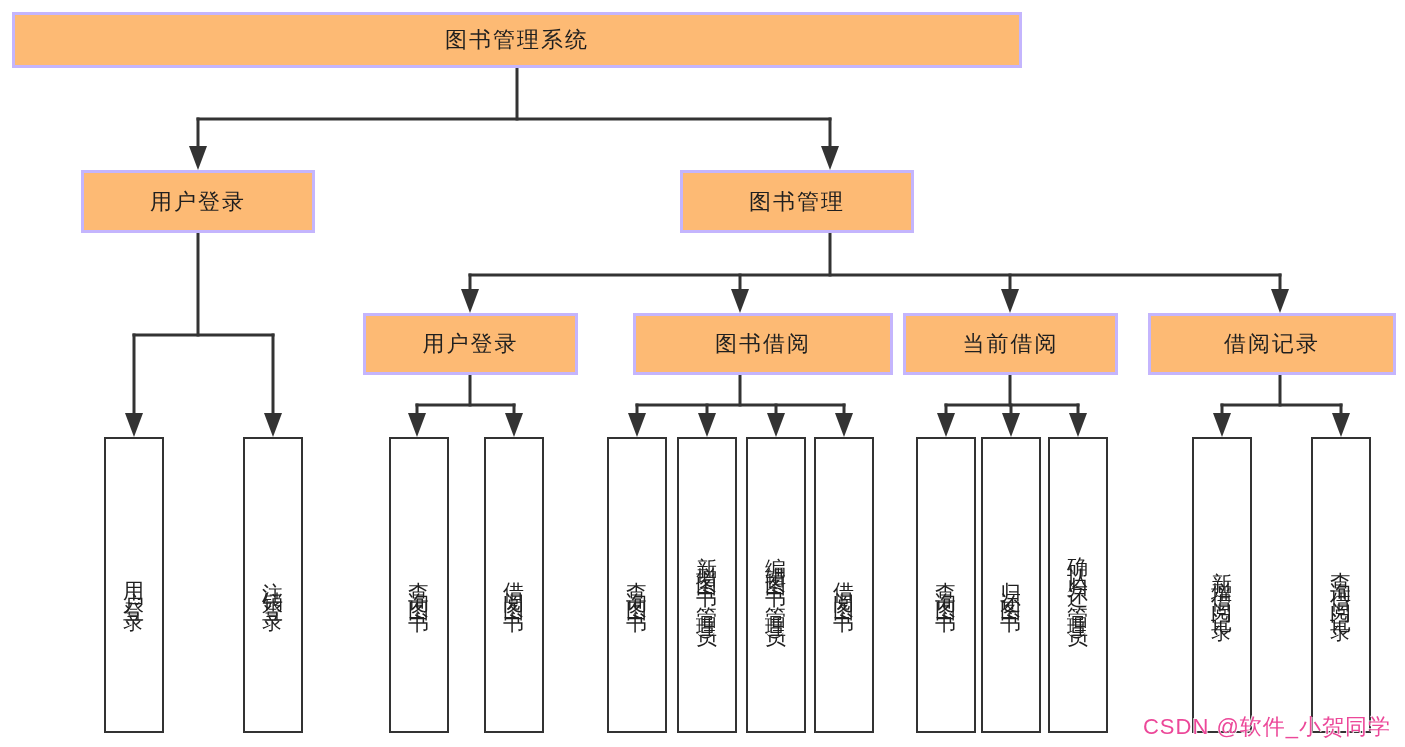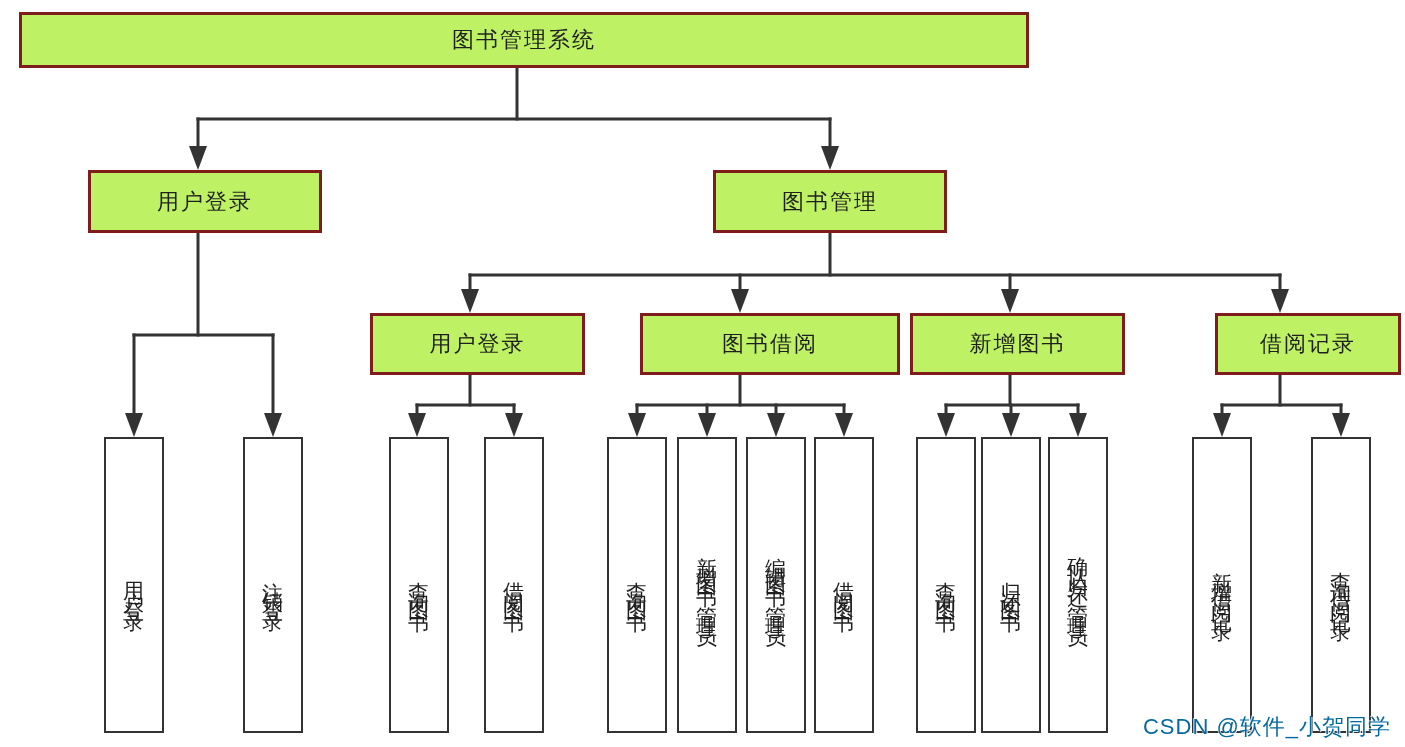--- a/index.html
+++ b/index.html
@@ -17,28 +17,27 @@
   }
   #connectors {
     position: absolute;
     left: 0; top: 0;
     width: 1405px; height: 747px;
     z-index: 1;
   }
   .node {
     position: absolute;
     box-sizing: border-box;
-    background: #bef264;
-    border: 3px solid #7f1d1d;
+    background: #fdba74;
+    border: 3px solid #c4b5fd;
     display: flex;
     align-items: center;
     justify-content: center;
     z-index: 2;
     letter-spacing: 2px;
-    margin-left: 7px;
   }
   .node.root { font-size: 22px; }
   .node.lvl  { font-size: 22px; }
   .leaf {
     position: absolute;
     box-sizing: border-box;
     background: #ffffff;
     border: 2px solid #333333;
     top: 437px;
     height: 296px;
@@ -51,21 +50,21 @@
     font-size: 21px;
     letter-spacing: 10px;
     z-index: 2;
     line-height: 1;
   }
   .watermark {
     position: absolute;
     right: 14px;
     bottom: 5px;
     font-size: 22px;
-    color: #0369a1;
+    color: #ec4899;
     letter-spacing: 1px;
     z-index: 5;
     text-shadow: 1px 1px 0 rgba(255,255,255,0.85), -1px -1px 0 rgba(255,255,255,0.85);
   }
 </style>
 </head>
 <body>
 
 <div>
 
@@ -120,26 +119,26 @@
       <polygon points="1069,413 1087,413 1078,437" fill="#333333"></polygon>
       <line x1="1222" y1="405" x2="1222" y2="417" stroke="#333333" stroke-width="3" stroke-linecap="square"></line>
       <polygon points="1213,413 1231,413 1222,437" fill="#333333"></polygon>
       <line x1="1341" y1="405" x2="1341" y2="417" stroke="#333333" stroke-width="3" stroke-linecap="square"></line>
       <polygon points="1332,413 1350,413 1341,437" fill="#333333"></polygon>
     </svg>
 
   <div class="node root" style="left:12px; top:12px; width:1010px; height:56px">图书管理系统</div>
 
   <div class="node lvl" style="left:81px; top:170px; width:234px; height:63px">用户登录</div>
-  <div class="node lvl" style="left:706px; top:170px; width:234px; height:63px">图书管理</div>
+  <div class="node lvl" style="left:680px; top:170px; width:234px; height:63px">图书管理</div>
 
   <div class="node lvl" style="left:363px; top:313px; width:215px; height:62px">用户登录</div>
   <div class="node lvl" style="left:633px; top:313px; width:260px; height:62px">图书借阅</div>
-  <div class="node lvl" style="left:903px; top:313px; width:215px; height:62px">新增图书</div>
-  <div class="node lvl" style="left:1208px; top:313px; width:186px; height:62px">借阅记录</div>
+  <div class="node lvl" style="left:903px; top:313px; width:215px; height:62px">当前借阅</div>
+  <div class="node lvl" style="left:1148px; top:313px; width:248px; height:62px">借阅记录</div>
 
   <div class="leaf" style="left:104px">用户登录</div>
   <div class="leaf" style="left:243px">注销登录</div>
 
   <div class="leaf" style="left:389px">查询图书</div>
   <div class="leaf" style="left:484px">借阅图书</div>
 
   <div class="leaf" style="left:607px">查询图书</div>
   <div class="leaf" style="left:677px">新增图书（管理员）</div>
   <div class="leaf" style="left:746px">编辑图书（管理员）</div>

